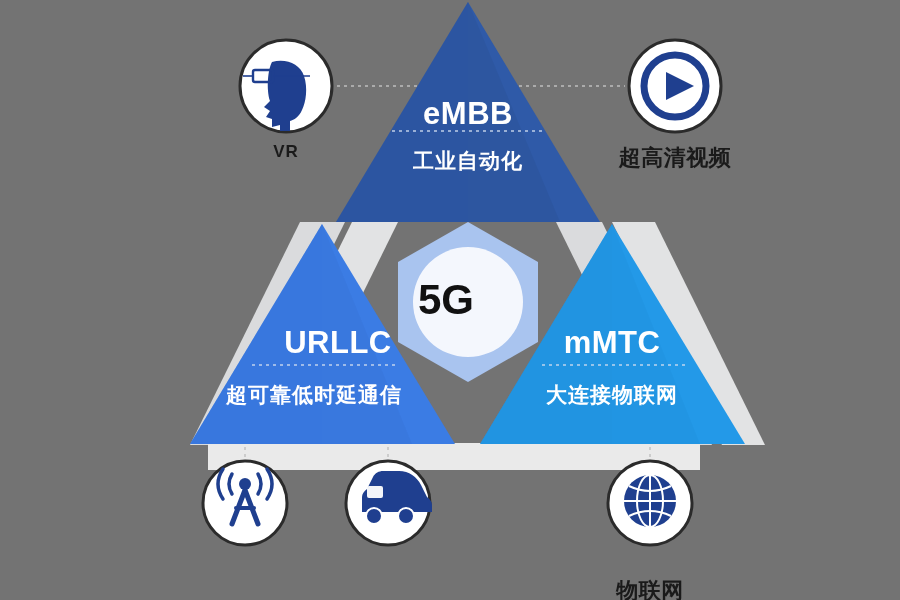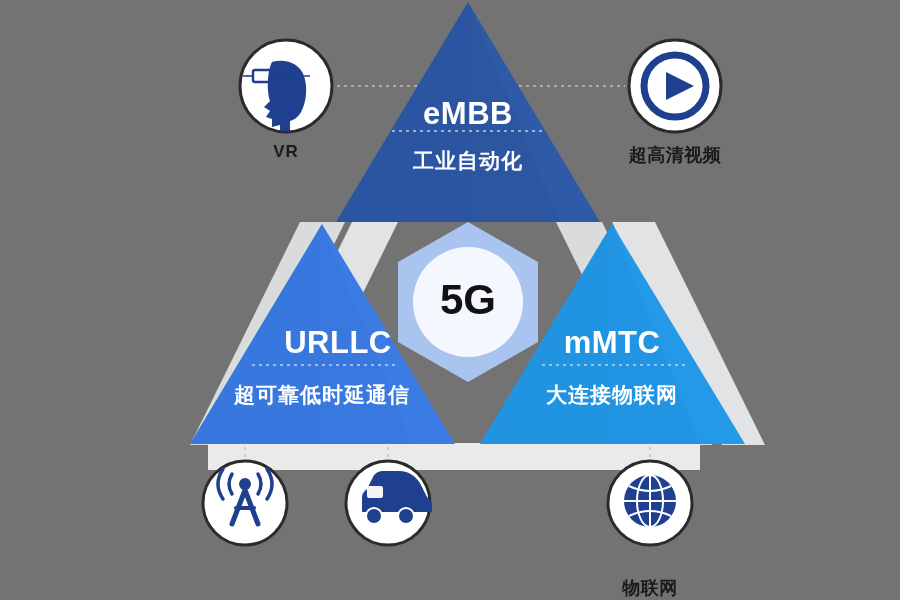--- a/index.html
+++ b/index.html
@@ -26,21 +26,21 @@
     left: 0;
     top: 0;
     width: 900px;
     height: 600px;
   }
   .node-label {
     position: absolute;
     text-align: center;
     font-weight: bold;
     color: #1a1a1a;
-    font-size: 18px;
+    font-size: 22px;
     letter-spacing: 0.5px;
     white-space: nowrap;
   }
   .node-label.latin {
     font-size: 17px;
     letter-spacing: 1px;
   }
   .tri-title {
     position: absolute;
     text-align: center;
@@ -56,21 +56,21 @@
     font-size: 21px;
     letter-spacing: 1px;
   }
   .center-5g {
     position: absolute;
     color: #111111;
     font-weight: bold;
     font-size: 42px;
     letter-spacing: 0px;
     white-space: nowrap;
-    text-align: center;
+    text-align: left;
   }
 </style>
 </head>
 <body>
 
 <div id="stage">
 
   <svg class="layer" viewBox="0 0 900 600">
     <defs>
       <clipPath id="bgclip">
@@ -187,21 +187,21 @@
           <path d="M629 516 q21,-10 42,0"></path>
         </g>
       </g>
     </g>
   </svg>
 
   <div class="tri-title en" style="left:368px; top:96px; width:200px;">eMBB</div>
   <div class="tri-title cn" style="left:368px; top:147px; width:200px;">工业自动化</div>
 
   <div class="tri-title en" style="left:238px; top:325px; width:200px;">URLLC</div>
-  <div class="tri-title cn" style="left:222px; top:381px; width:200px;">超可靠低时延通信</div>
+  <div class="tri-title cn" style="left:214px; top:381px; width:200px;">超可靠低时延通信</div>
 
   <div class="tri-title cn" style="left:512px; top:381px; width:200px;">大连接物联网</div>
   <div class="tri-title en" style="left:512px; top:325px; width:200px;">mMTC</div>
 
   <div class="center-5g" style="left:418px; top:276px; width:100px;">5G</div>
 
   <div class="node-label latin" style="left:236px; top:142px; width:100px;">VR</div>
 
   <div class="node-label" style="left:605px; top:143px; width:140px;">超高清视频</div>
 

